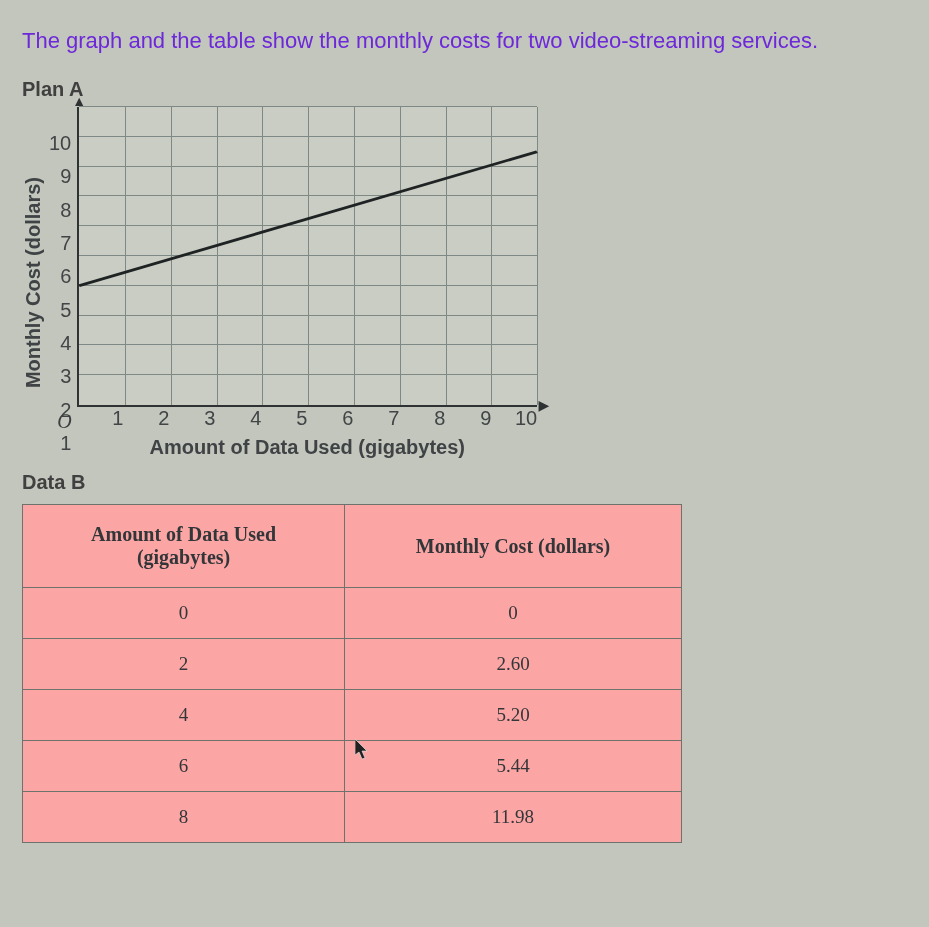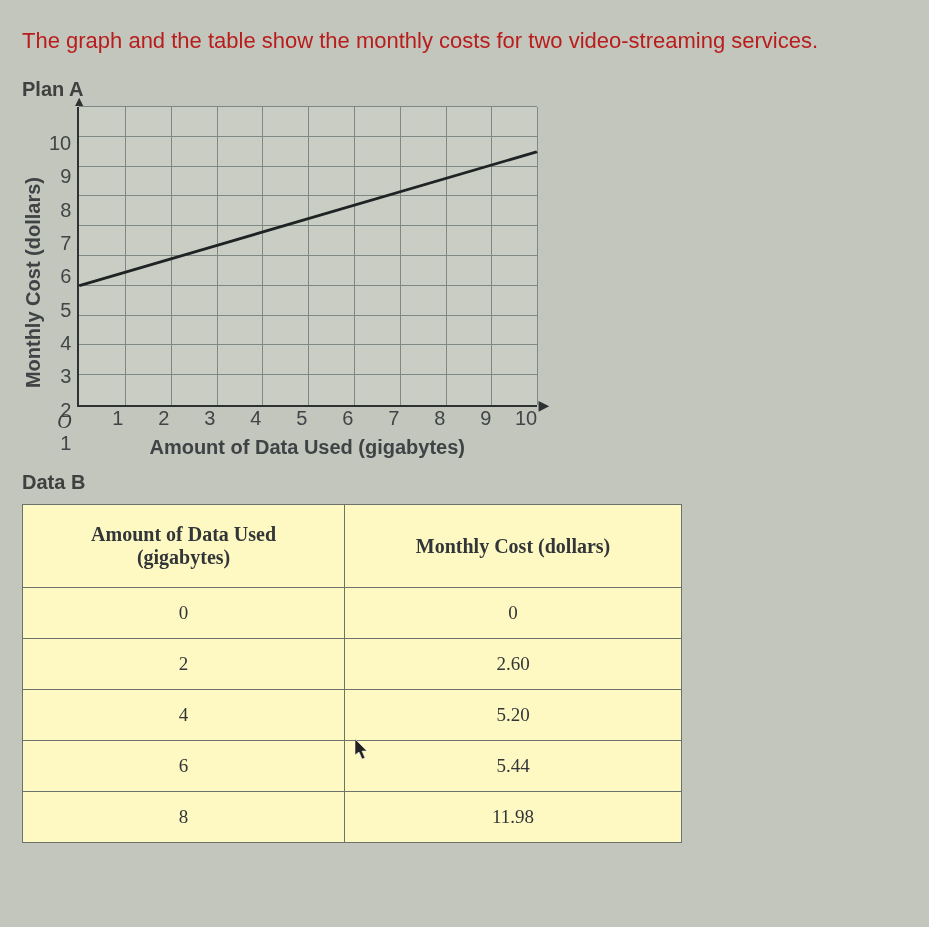--- a/index.html
+++ b/index.html
@@ -7,21 +7,21 @@
       background: #c2c6bc;
       font-family: Arial, Helvetica, sans-serif;
       color: #3a3f43;
       width: 929px;
       height: 927px;
       padding: 28px 22px;
       position: relative;
     }
     .prompt {
       font-size: 22px;
-      color: #b91c1c;
+      color: #6d28d9;
       margin-bottom: 24px;
     }
     .plan-label {
       font-size: 20px;
       font-weight: bold;
       color: #404040;
       margin: 8px 0 6px 0;
     }
     
     .chart-wrap {
@@ -99,21 +99,21 @@
       color: #3f4345;
       margin-top: 6px;
       text-align: center;
     }
     .chart-body { display: flex; flex-direction: column; }
     
     table.plan-b {
       border-collapse: collapse;
       width: 660px;
       margin-top: 10px;
-      background: #fef9c3;
+      background: #fca5a5;
     }
     table.plan-b th, table.plan-b td {
       border: 1px solid #6e726d;
       text-align: center;
       font-family: Georgia, 'Times New Roman', serif;
       color: #323638;
     }
     table.plan-b th {
       font-size: 20px;
       font-weight: bold;

